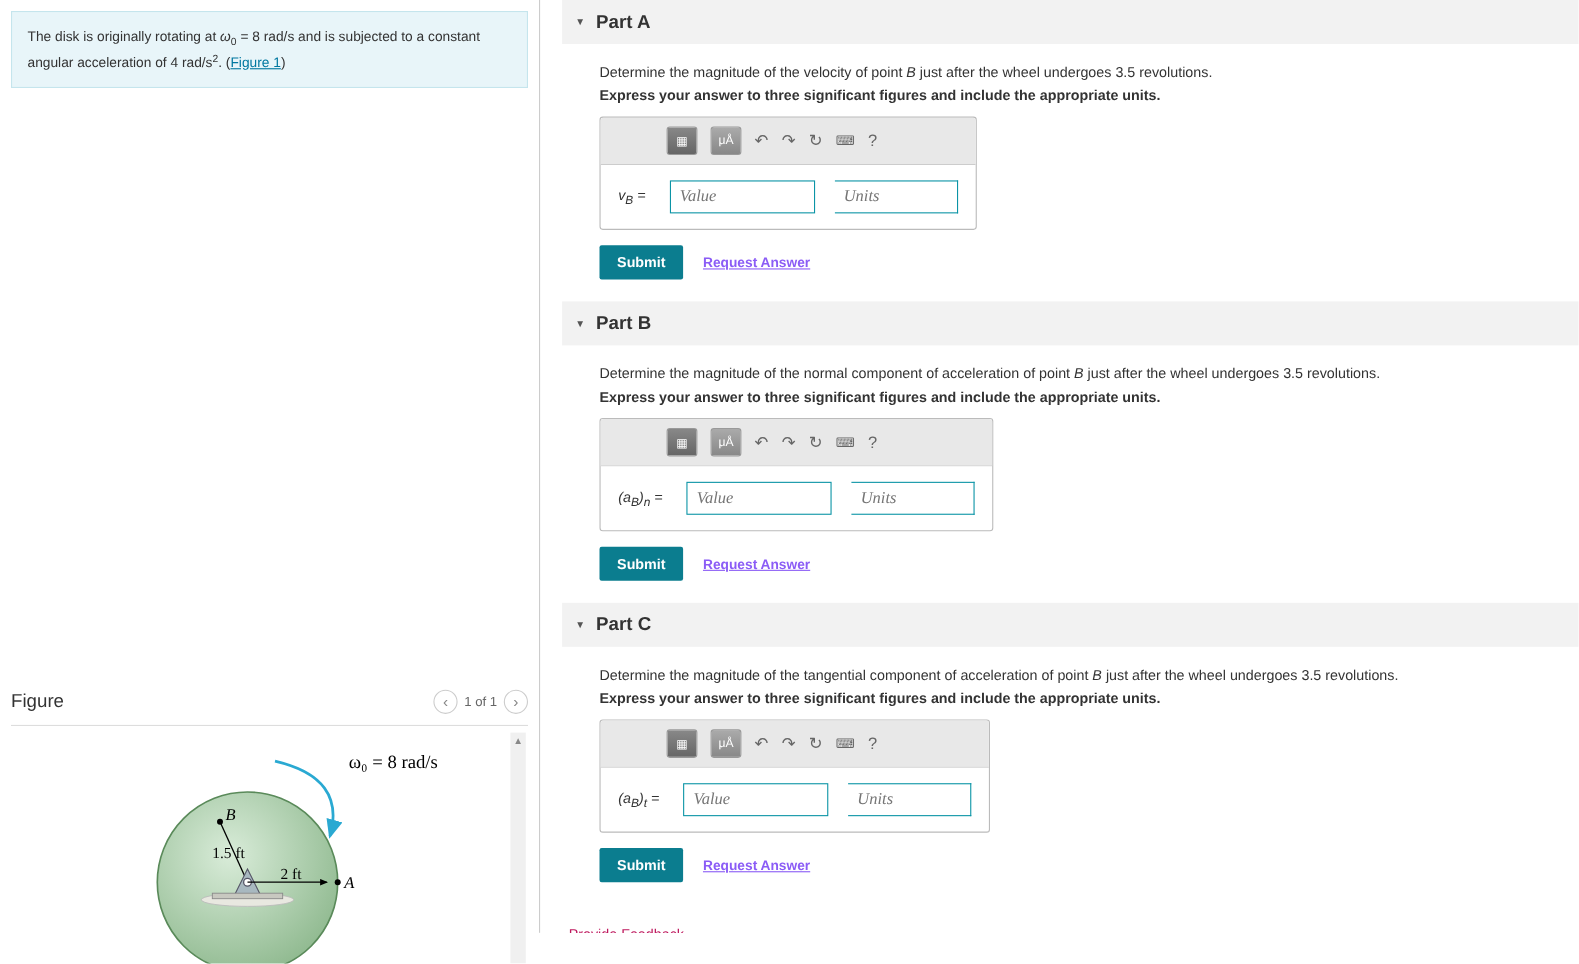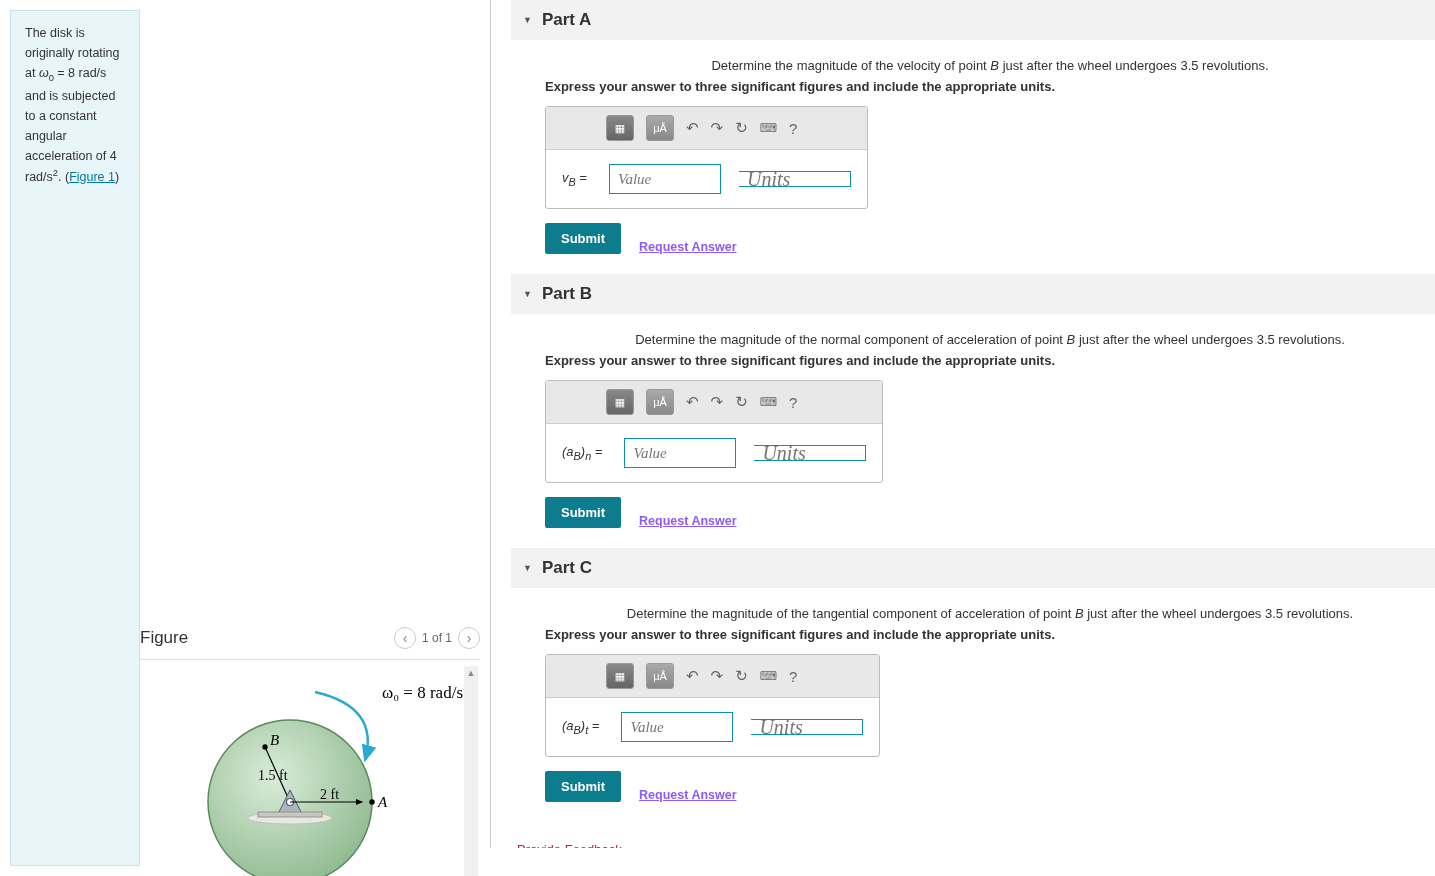--- a/index.html
+++ b/index.html
@@ -1,52 +1,52 @@
 <!DOCTYPE html>
 <html><head>
 <meta charset="utf-8">
 <style>
 * { box-sizing: border-box; margin: 0; padding: 0; }
 body { font-family: Arial, Helvetica, sans-serif; font-size: 13px; color: #333; background: #fff; }
 .container { display: flex; width: 1435px; height: 876px; }
-.left-panel { width: 490px; padding: 0 10px; display: flex; flex-direction: row; }
+.left-panel { width: 490px; padding: 0 10px; display: flex; flex-direction: column; }
 .right-panel { flex: 1; border-left: 1px solid #ccc; padding-left: 20px; overflow-y: auto; height: 848px; }
 .problem-box { background: #e8f5f9; border: 1px solid #c5e5ed; padding: 12px 14px; margin: 10px 0; font-size: 12.5px; line-height: 1.6; }
 .problem-box a { color: #0078a0; text-decoration: underline; }
 .sub { vertical-align: sub; font-size: 0.75em; }
 .sup { vertical-align: super; font-size: 0.75em; }
 .italic { font-style: italic; }
 
 .figure-section { margin-top: auto; }
 .figure-header { display: flex; justify-content: space-between; align-items: center; border-bottom: 1px solid #ddd; padding: 6px 0 10px; margin-bottom: 6px; }
 .figure-title { font-size: 17px; font-weight: normal; color: #333; }
 .figure-nav { display: flex; align-items: center; gap: 6px; font-size: 12px; color: #666; }
 .nav-btn { width: 22px; height: 22px; border: 1px solid #ccc; border-radius: 50%; background: #fff; display: flex; align-items: center; justify-content: center; color: #888; cursor: pointer; font-size: 14px; }
 .figure-body { position: relative; height: 210px; display: flex; align-items: flex-start; justify-content: center; padding-top: 6px; }
 .figure-scroll { position: absolute; right: 2px; top: 0; width: 14px; height: 100%; background: #f0f0f0; }
 .figure-scroll-up { position: absolute; top: 0; left: 0; right: 0; height: 14px; display: flex; align-items: center; justify-content: center; font-size: 9px; color: #888; }
 
 .part-header { background: #f2f2f2; padding: 10px 12px; display: flex; align-items: center; gap: 10px; font-size: 17px; margin-bottom: 18px; font-weight: bold; }
 .part-header::before { content: "▼"; font-size: 9px; color: #555; }
 .part-body { padding: 0 0 20px 34px; }
-.question-text { font-size: 13px; margin-bottom: 6px; color: #333; text-align: center; }
+.question-text { font-size: 13px; margin-bottom: 6px; color: #333; }
 .instruct-text { font-size: 13px; font-weight: bold; margin-bottom: 12px; }
 
 .answer-box { border: 1px solid #bbb; border-radius: 3px; display: inline-block; padding: 0; background: #fff; }
 .toolbar { background: #e8e8e8; padding: 8px 60px 8px 60px; display: flex; align-items: center; gap: 12px; border-bottom: 1px solid #ccc; border-radius: 3px 3px 0 0; }
 .tool-btn { width: 28px; height: 26px; border: 1px solid #999; border-radius: 3px; background: linear-gradient(#888, #666); display: flex; align-items: center; justify-content: center; color: #fff; font-size: 11px; cursor: pointer; }
 .tool-btn.light { background: linear-gradient(#aaa, #888); }
 .tool-icon { color: #666; cursor: pointer; font-size: 15px; }
 
 .input-row { padding: 14px 16px; display: flex; align-items: center; gap: 18px; }
 .var-label { font-size: 13px; font-style: italic; color: #333; margin-right: 4px; }
-.value-input { width: 112px; height: 30px; border: 1px solid #0b94a6; padding: 0 8px; font-style: italic; color: #888; font-size: 15px; font-family: Georgia, serif; }
-.units-input { width: 112px; height: 16px; border: 1px solid #0b94a6; border-left: none; padding: 0 8px; font-style: italic; color: #888; font-size: 20px; font-family: Georgia, serif; }
+.value-input { width: 132px; height: 30px; border: 1px solid #0b94a6; padding: 0 8px; font-style: italic; color: #888; font-size: 15px; font-family: Georgia, serif; }
+.units-input { width: 112px; height: 30px; border: 1px solid #0b94a6; border-left: none; padding: 0 8px; font-style: italic; color: #888; font-size: 15px; font-family: Georgia, serif; }
 
-.action-row { margin-top: 14px; display: flex; align-items: flex-end; gap: 18px; }
+.action-row { margin-top: 14px; display: flex; align-items: center; gap: 18px; }
 .submit-btn { background: #0b7d8f; color: #fff; border: none; padding: 8px 16px; font-size: 13px; font-weight: bold; cursor: pointer; border-radius: 2px; }
 .request-link { color: #8b5cf6; font-size: 12.5px; font-weight: bold; text-decoration: underline; cursor: pointer; }
 .feedback-link { color: #be185d; font-size: 13px; text-decoration: underline; cursor: pointer; padding: 20px 0 20px 6px; display: inline-block; }
 
 svg { display: block; }
 </style>
 </head>
 <body>
 
 <div class="container">

